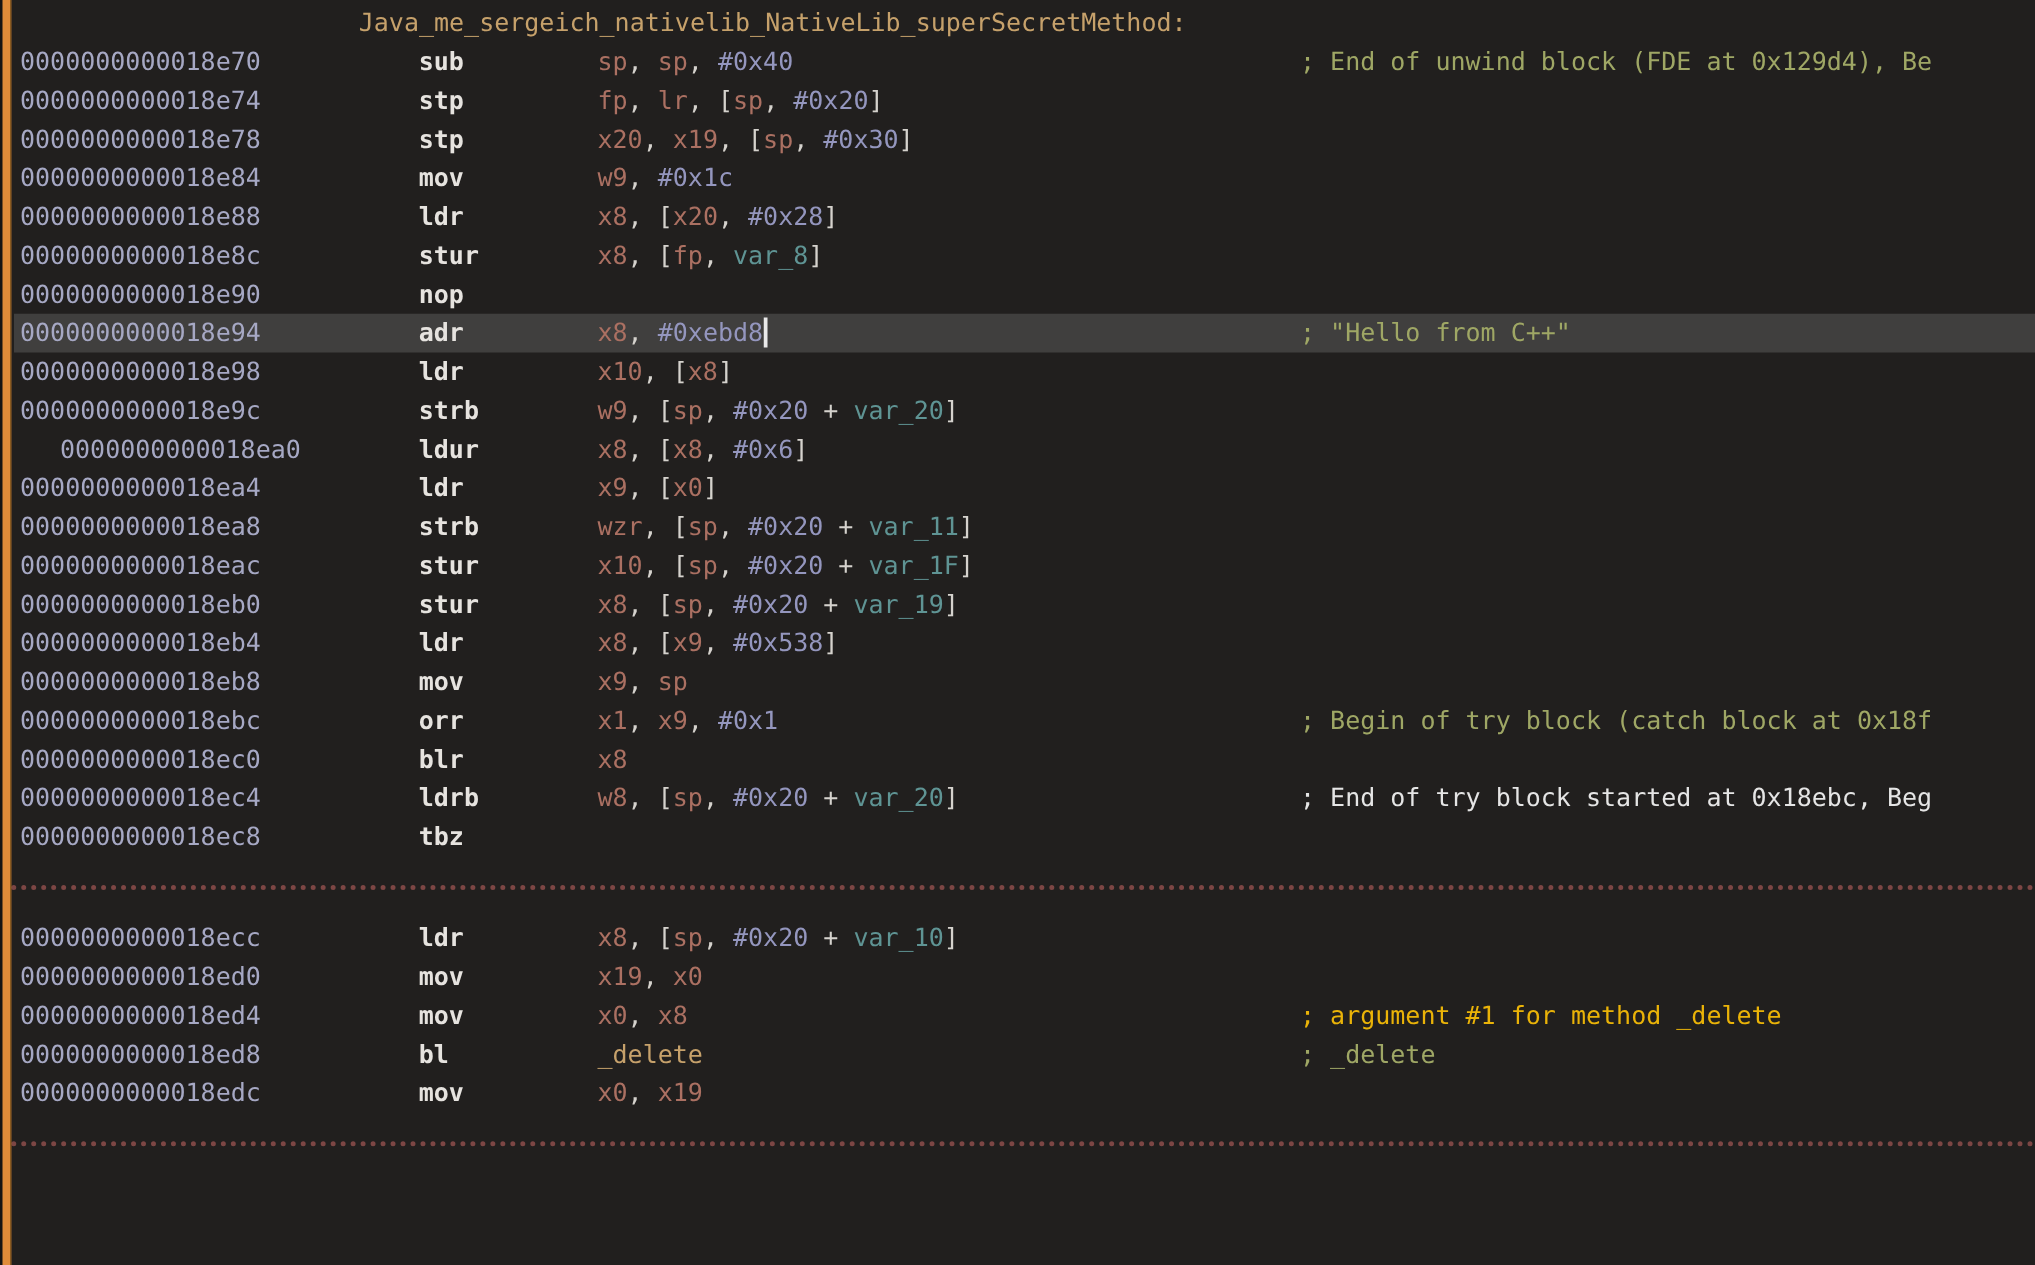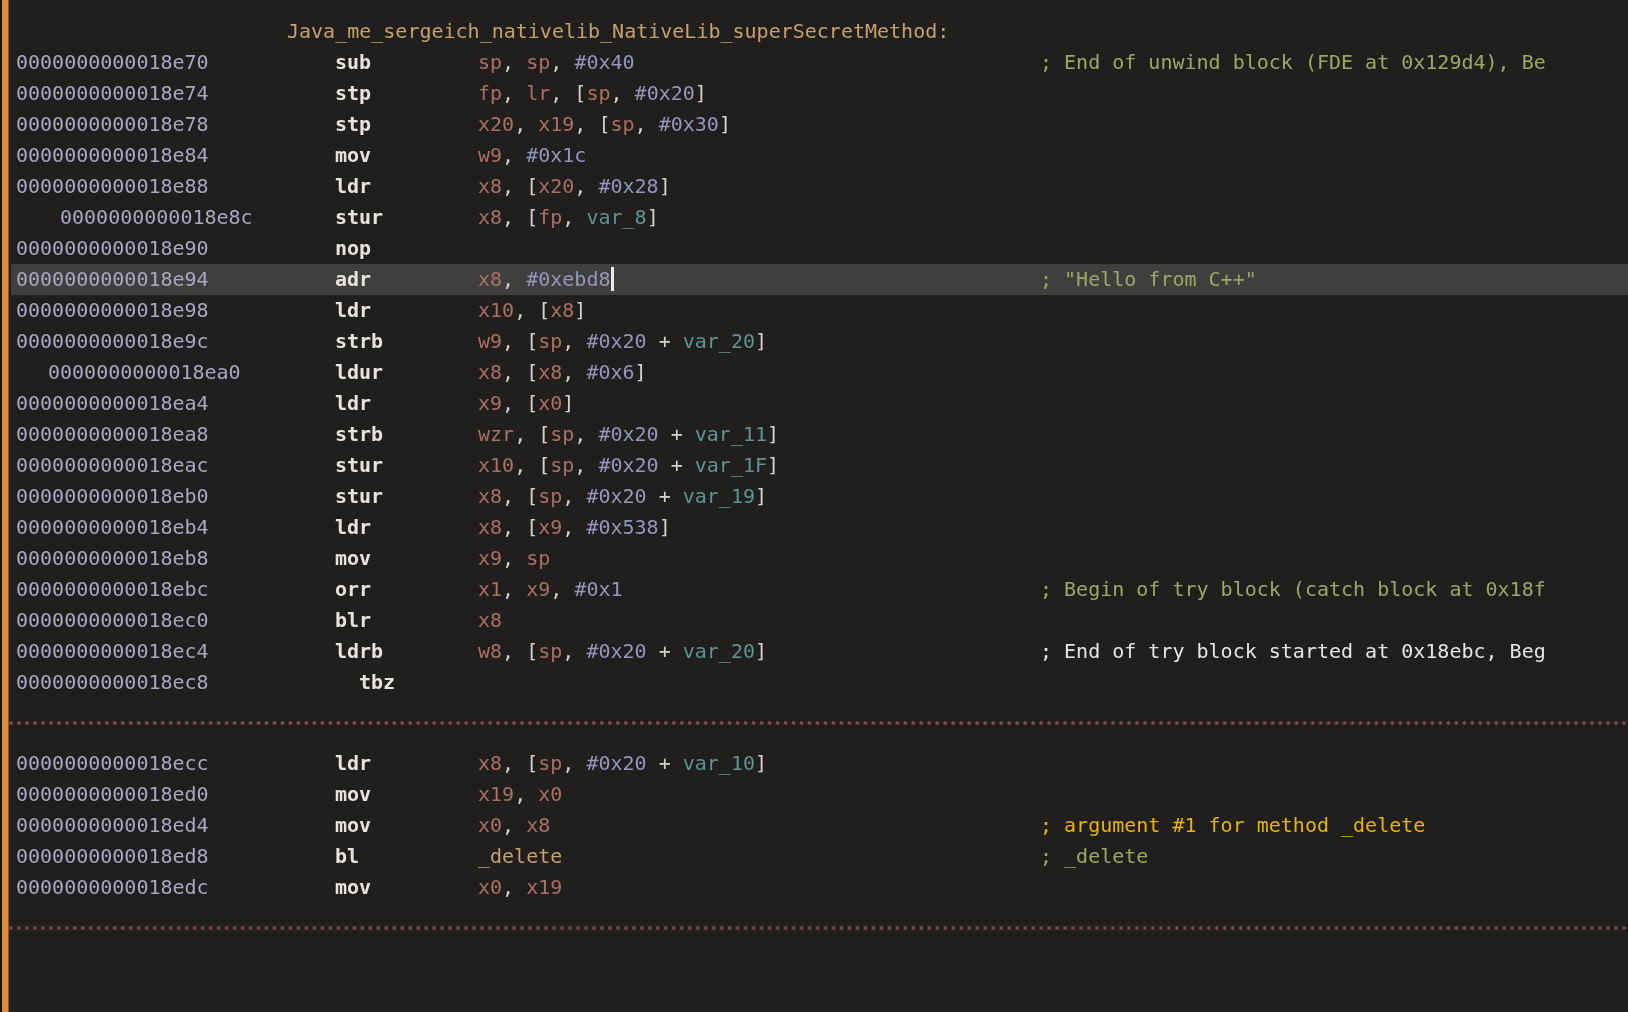--- a/index.html
+++ b/index.html
@@ -21,21 +21,21 @@
     position: absolute;
     left: 0; top: 0; bottom: 0;
     width: 9px;
     border-left: 2px solid #171513;
     box-sizing: border-box;
     z-index: 2;
   }
   #listing {
     position: absolute;
     left: 0; top: 0; right: 0;
-    padding-top: 16px;
+    padding-top: 3px;
     border-radius: 32px;
   }
   .row {
     position: relative;
     height: 31px;
     line-height: 31px;
     white-space: nowrap;
     width: 1628px;
     overflow: hidden;
   }
@@ -96,21 +96,21 @@
         <span class="addr" style="color: rgb(166, 168, 196);">0000000000018e84</span>
         <span class="mn" style="color: rgb(230, 227, 223);">mov</span>
         <span class="ops"><span style="color: rgb(171, 112, 98);">w9</span><span style="color: rgb(213, 210, 205);">, </span><span style="color: rgb(148, 150, 190);">#0x1c</span></span>
       </div>
       <div class="row">
         <span class="addr" style="color: rgb(166, 168, 196);">0000000000018e88</span>
         <span class="mn" style="color: rgb(230, 227, 223);">ldr</span>
         <span class="ops"><span style="color: rgb(171, 112, 98);">x8</span><span style="color: rgb(213, 210, 205);">, [</span><span style="color: rgb(171, 112, 98);">x20</span><span style="color: rgb(213, 210, 205);">, </span><span style="color: rgb(148, 150, 190);">#0x28</span><span style="color: rgb(213, 210, 205);">]</span></span>
       </div>
       <div class="row">
-        <span class="addr" style="color: rgb(166, 168, 196); margin-left: 44px;">0000000000018e8c</span>
+        <span class="addr" style="color: rgb(166, 168, 196);">0000000000018e8c</span>
         <span class="mn" style="color: rgb(230, 227, 223);">stur</span>
         <span class="ops"><span style="color: rgb(171, 112, 98);">x8</span><span style="color: rgb(213, 210, 205);">, [</span><span style="color: rgb(171, 112, 98);">fp</span><span style="color: rgb(213, 210, 205);">, </span><span style="color: rgb(95, 148, 148);">var_8</span><span style="color: rgb(213, 210, 205);">]</span></span>
       </div>
       <div class="row">
         <span class="addr" style="color: rgb(166, 168, 196);">0000000000018e90</span>
         <span class="mn" style="color: rgb(230, 227, 223);">nop</span>
       </div>
       <div class="row" style="background: linear-gradient(to right, transparent 0px, transparent 11px, rgb(64, 63, 62) 11px);">
         <span class="addr" style="color: rgb(166, 168, 196);">0000000000018e94</span>
         <span class="mn" style="color: rgb(230, 227, 223);">adr</span>
@@ -174,21 +174,21 @@
         <span class="ops"><span style="color: rgb(171, 112, 98);">x8</span></span>
       </div>
       <div class="row">
         <span class="addr" style="color: rgb(166, 168, 196);">0000000000018ec4</span>
         <span class="mn" style="color: rgb(230, 227, 223);">ldrb</span>
         <span class="ops"><span style="color: rgb(171, 112, 98);">w8</span><span style="color: rgb(213, 210, 205);">, [</span><span style="color: rgb(171, 112, 98);">sp</span><span style="color: rgb(213, 210, 205);">, </span><span style="color: rgb(148, 150, 190);">#0x20</span><span style="color: rgb(213, 210, 205);"> + </span><span style="color: rgb(95, 148, 148);">var_20</span><span style="color: rgb(213, 210, 205);">]</span></span>
         <span class="cmt" style="color: #e5e5e5;">; End of try block started at 0x18ebc, Beg</span>
       </div>
       <div class="row">
         <span class="addr" style="color: rgb(166, 168, 196);">0000000000018ec8</span>
-        <span class="mn" style="color: rgb(230, 227, 223); margin-left: 24px;">tbz</span>
+        <span class="mn" style="color: rgb(230, 227, 223);">tbz</span>
       </div>
       <div class="sep-row">
         <div class="sep-line" style="border-top-color: rgb(124, 70, 68);"></div>
       </div>
       <div class="row">
         <span class="addr" style="color: rgb(166, 168, 196);">0000000000018ecc</span>
         <span class="mn" style="color: rgb(230, 227, 223);">ldr</span>
         <span class="ops"><span style="color: rgb(171, 112, 98);">x8</span><span style="color: rgb(213, 210, 205);">, [</span><span style="color: rgb(171, 112, 98);">sp</span><span style="color: rgb(213, 210, 205);">, </span><span style="color: rgb(148, 150, 190);">#0x20</span><span style="color: rgb(213, 210, 205);"> + </span><span style="color: rgb(95, 148, 148);">var_10</span><span style="color: rgb(213, 210, 205);">]</span></span>
       </div>
       <div class="row">

